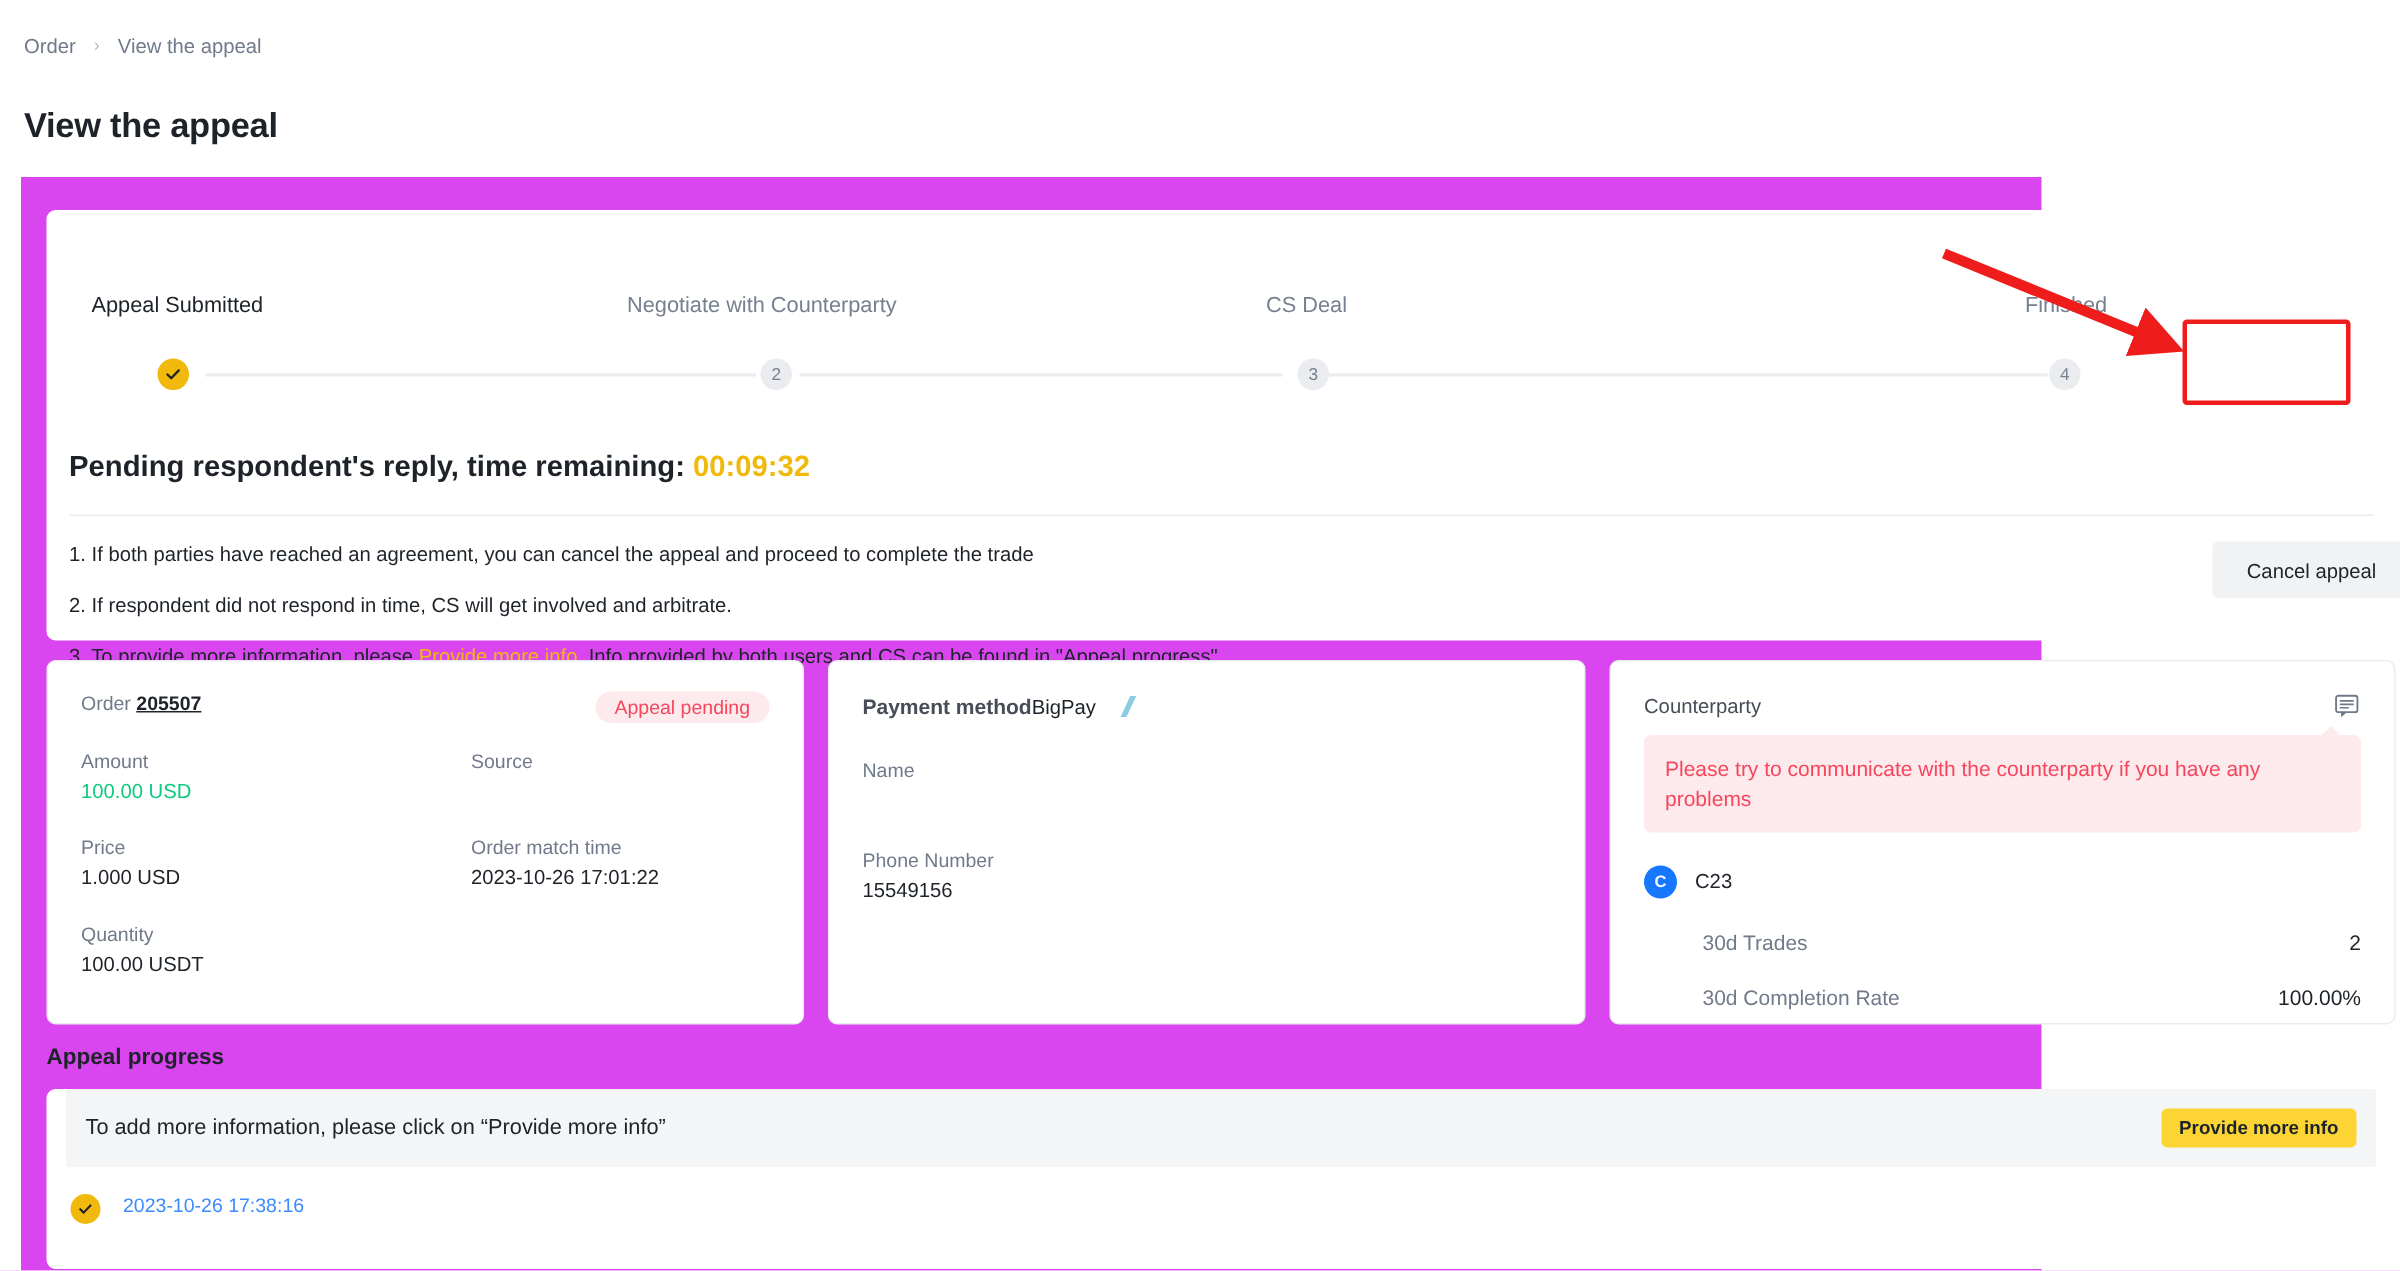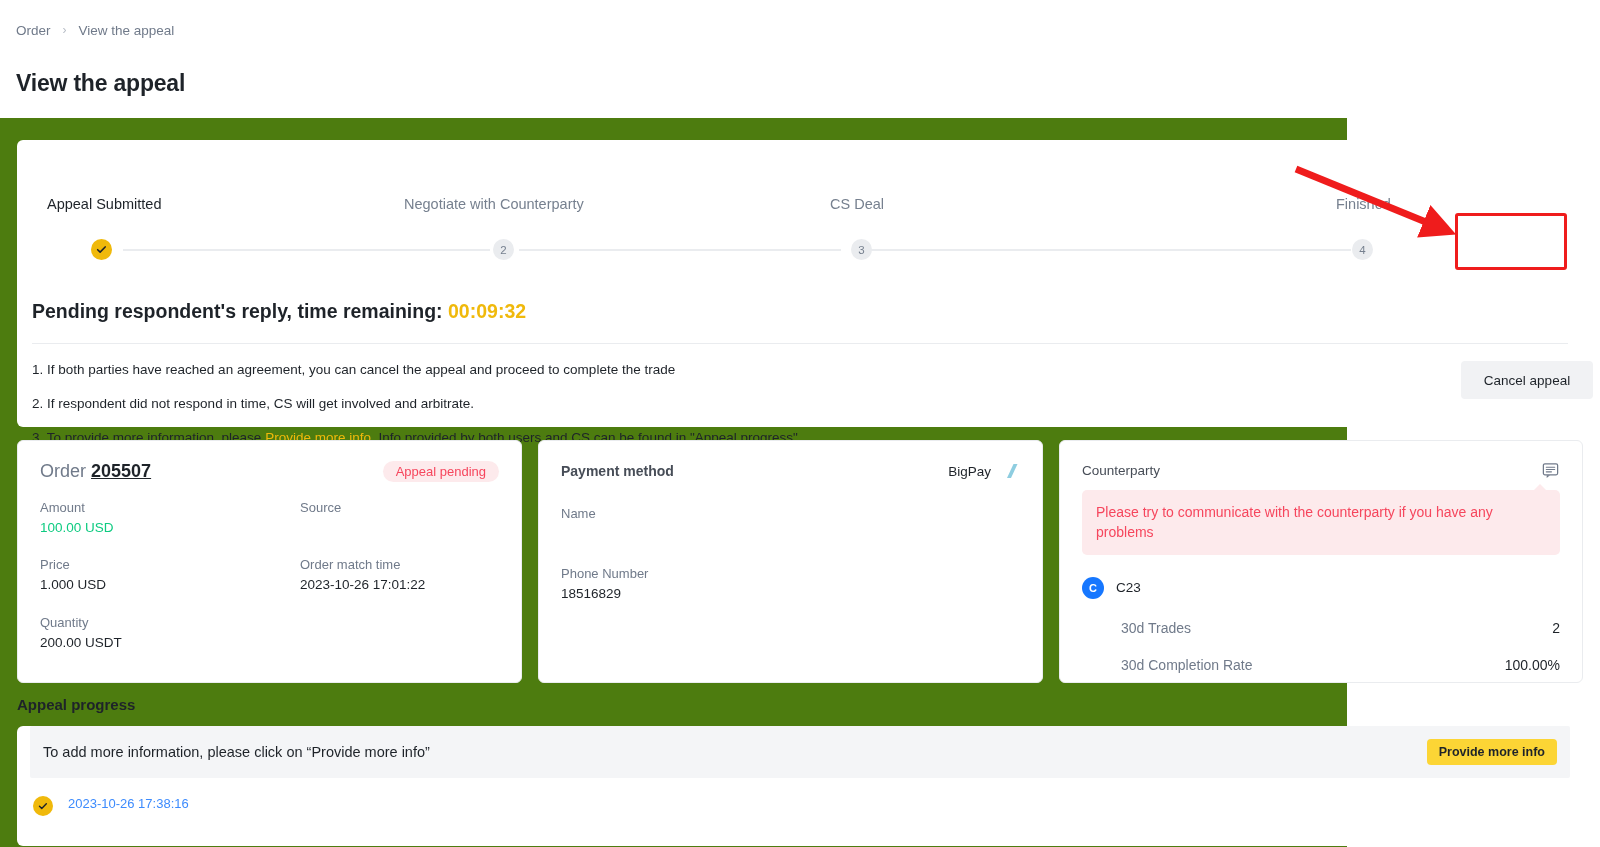--- a/index.html
+++ b/index.html
@@ -14,21 +14,21 @@
 
   
   .header { padding: 20px 0 0 16px; background:#fff; height:118px; }
   .breadcrumb { display:flex; align-items:center; gap:12px; font-size:13.5px; color:#707a8a; height:20px;}
   .crumb { color:#707a8a; }
   .crumb.current { color:#707a8a; }
   .crumb-sep { color:#b7bdc6; font-size:12px; }
   .page-title { margin-top: 30px; font-size: 23px; font-weight: 700; color:#1e2329; letter-spacing:-0.2px;}
 
   
-  .canvas { position:absolute; top:118px; left:0; width:1347px; height:729px; background:#4d7c0f; }
+  .canvas { position:absolute; top:118px; left:14px; width:1347px; height:729px; background:#d946ef; }
 
   
   .top-card {
     position:absolute; left:17px; top:22px; width:1566px; height:287px;
     background:#fff; border-radius:6px;
   }
   .stepper { position:relative; height:130px; }
   .step-label { position:absolute; font-size:14.5px; }
   .step-label.done { color:#1e2329; }
   .step-label.todo { color:#76808f; }
@@ -63,34 +63,34 @@
   
   .cards-row { position:absolute; left:17px; top:322px; width:1566px; height:243px; display:flex; gap:16px; }
   .info-card { background:#fff; border:1px solid #eaecef; border-radius:6px; position:relative; }
   .card-a { width:505px; }
   .card-b { width:505px; }
   .card-c { width:524px; }
 
   .card-pad { padding:20px 22px; }
 
   .order-head { display:flex; justify-content:space-between; align-items:flex-start; }
-  .order-id-wrap { font-size:18px; color:#707a8a; }
+  .order-id-wrap { font-size:13px; color:#707a8a; }
   .order-id { color:#1e2329; font-weight:700; text-decoration:underline; }
   .badge {
     background:#fdeaec; color:#f6465d; font-size:13px;
     padding:3px 13px; border-radius:12px; white-space:nowrap;
   }
 
   .kv-grid { margin-top:17px; display:grid; grid-template-columns: 260px 1fr; row-gap:19px; }
   .kv-label { font-size:13px; color:#707a8a; line-height:1.45; }
   .kv-value { font-size:13.5px; color:#1e2329; line-height:1.45; }
   .kv-value.green { color:#0ecb81; }
   .kv-block { min-height:34px; }
 
-  .pm-head { display:flex; justify-content:space-between; align-items:center; }
+  .pm-head { display:flex; align-items:center; }
   .pm-title { font-size:14px; color:#474d57; font-weight:600; }
   .pm-brand { display:flex; align-items:center; gap:9px; font-size:13.5px; color:#1e2329; }
   .pm-logo { width:20px; height:20px; }
 
   .pm-fields { margin-top:16px; }
   .pm-field { margin-bottom:18px; }
   .pm-label { font-size:13px; color:#707a8a; line-height:1.45;margin-top:24px; }
   .pm-value { font-size:13.5px; color:#1e2329; line-height:1.45; min-height:17px; }
 
   .cp-head { display:flex; justify-content:space-between; align-items:center; }
@@ -239,21 +239,21 @@
             <div class="kv-block">
               <div class="kv-label">Price</div>
               <div class="kv-value">1.000 USD</div>
             </div>
             <div class="kv-block">
               <div class="kv-label">Order match time</div>
               <div class="kv-value">2023-10-26 17:01:22</div>
             </div>
             <div class="kv-block">
               <div class="kv-label">Quantity</div>
-              <div class="kv-value">200.00 USDT</div>
+              <div class="kv-value">100.00 USDT</div>
             </div>
           </div>
         </div>
       </div>
 
       <div class="info-card card-b">
         <div class="card-pad">
           <div class="pm-head">
             <div class="pm-title">Payment method</div>
             <div class="pm-brand">
@@ -263,21 +263,21 @@
               </svg>
             </div>
           </div>
           <div class="pm-fields">
             <div class="pm-field">
               <div class="pm-label">Name</div>
               <div class="pm-value"></div>
             </div>
             <div class="pm-field">
               <div class="pm-label">Phone Number</div>
-              <div class="pm-value">18516829</div>
+              <div class="pm-value">15549156</div>
             </div>
           </div>
         </div>
       </div>
 
       <div class="info-card card-c">
         <div class="card-pad">
           <div class="cp-head">
             <div class="cp-title">Counterparty</div>
             <svg class="chat-icon" viewBox="0 0 20 20">

